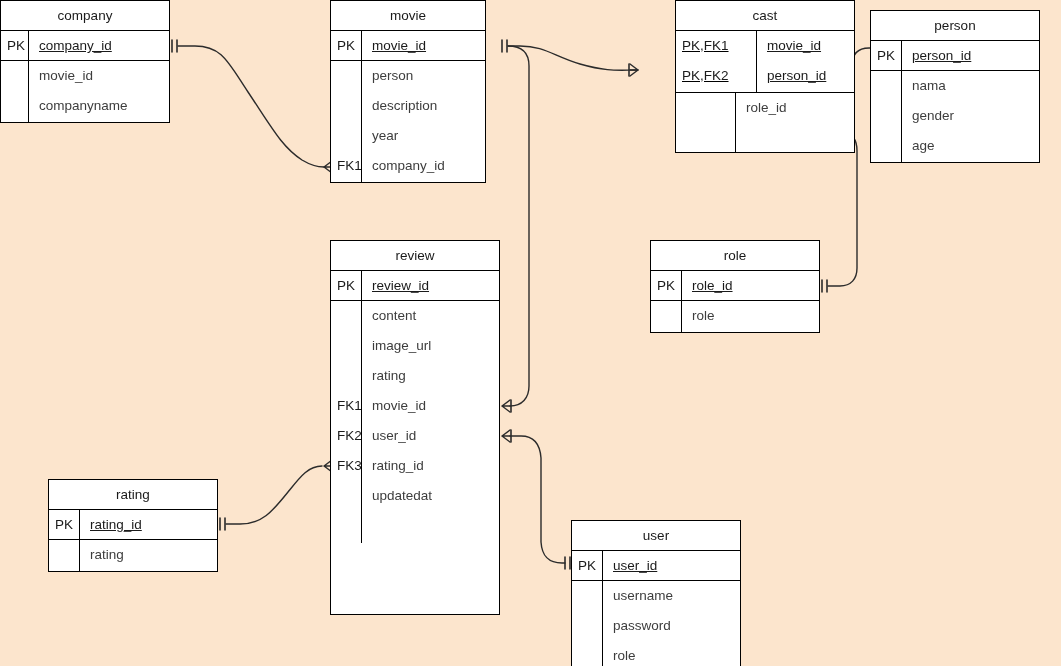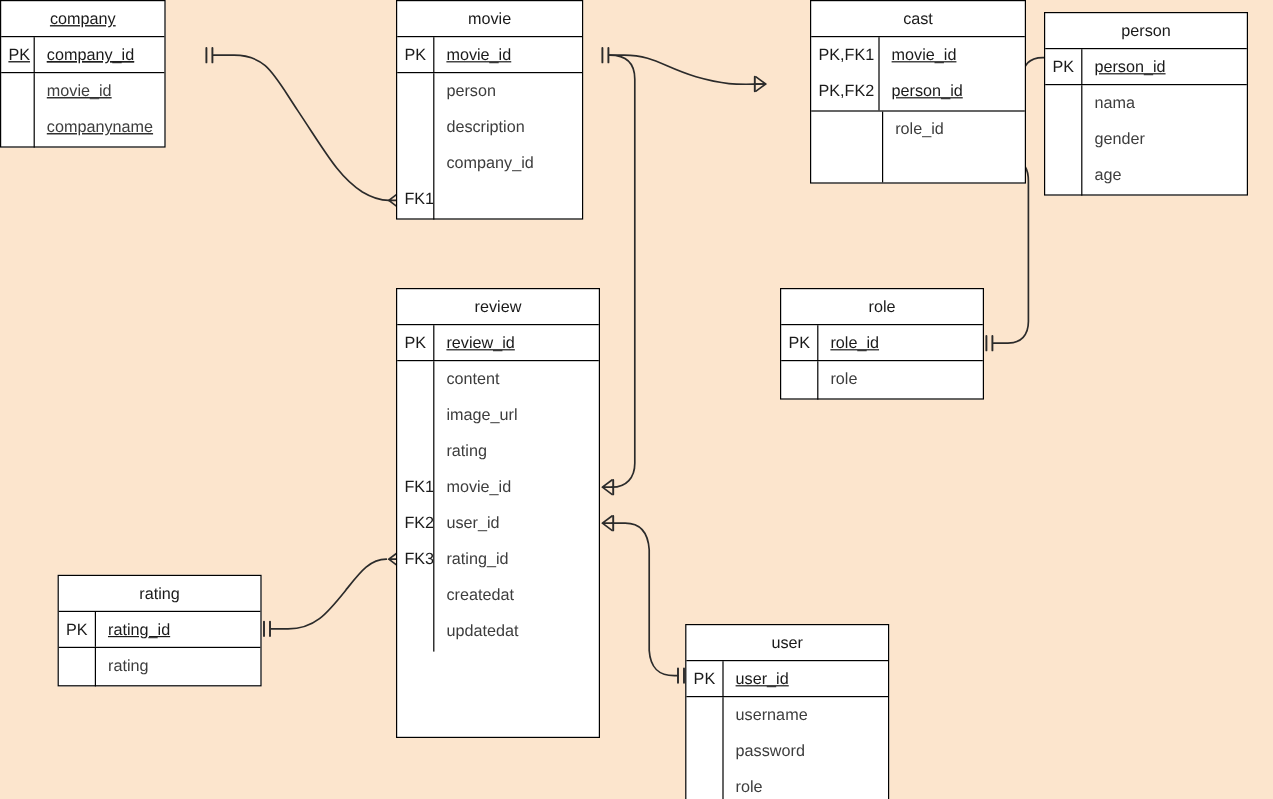--- a/index.html
+++ b/index.html
@@ -170,21 +170,21 @@
 
       <g>
         <path d="M 833 133 L 842 133 C 853 133 857 140 857 151 L 857 268 C 857 279 851 286 840 286 L 828 286"></path>
         <path d="M 828 127 L 828 139 M 833 127 L 833 139" stroke-width="1.6"></path>
         <path d="M 822 280 L 822 292 M 827 280 L 827 292" stroke-width="1.6"></path>
       </g>
 
     </g>
   </svg>
 
-  <div class="entity" style="left:0px; top:0px; width:138px; height:123px;text-decoration:underline;">
+  <div class="entity" style="left:0px; top:0px; width:170px; height:123px;">
     <div class="entity-title">company</div>
     <div class="attr-row pk-row">
       <div class="attr-key" style="width:28px;">PK</div>
       <div class="attr-name underline"><span>company_id</span></div>
     </div>
     <div class="attr-block" style="height:62px;">
       <div class="keycol" style="width:28px;">
         <div class="keycell"></div>
         <div class="keycell"></div>
       </div>
@@ -204,29 +204,30 @@
     <div class="attr-block" style="height:122px;">
       <div class="keycol" style="width:31px;">
         <div class="keycell"></div>
         <div class="keycell"></div>
         <div class="keycell"></div>
         <div class="keycell">FK1</div>
       </div>
       <div class="namecol">
         <div class="namecell">person</div>
         <div class="namecell">description</div>
+        <div class="namecell">year</div>
         <div class="namecell">company_id</div>
       </div>
     </div>
   </div>
 
   <div class="entity" style="left:675px; top:0px; width:180px; height:153px;">
     <div class="entity-title">cast</div>
     <div class="attr-block" style="height:62px; border-bottom:1px solid #000;">
-      <div class="keycol" style="width:57px;">
+      <div class="keycol" style="width:81px;text-decoration:underline;">
         <div class="keycell">PK,FK1</div>
         <div class="keycell">PK,FK2</div>
       </div>
       <div class="namecol">
         <div class="namecell" style="text-decoration:underline; color:#1a1a1a;">movie_id</div>
         <div class="namecell" style="text-decoration:underline; color:#1a1a1a;">person_id</div>
       </div>
     </div>
     <div class="attr-block" style="height:59px;">
       <div class="keycol" style="width:60px;">
@@ -275,21 +276,20 @@
         <div class="keycell"></div>
         <div class="keycell"></div>
       </div>
       <div class="namecol">
         <div class="namecell">content</div>
         <div class="namecell">image_url</div>
         <div class="namecell">rating</div>
         <div class="namecell">movie_id</div>
         <div class="namecell">user_id</div>
         <div class="namecell">rating_id</div>
-        <div class="namecell">createdat</div>
         <div class="namecell">updatedat</div>
       </div>
     </div>
   </div>
 
   <div class="entity" style="left:650px; top:240px; width:170px; height:93px;">
     <div class="entity-title">role</div>
     <div class="attr-row pk-row">
       <div class="attr-key" style="width:31px;">PK</div>
       <div class="attr-name underline"><span>role_id</span></div>

